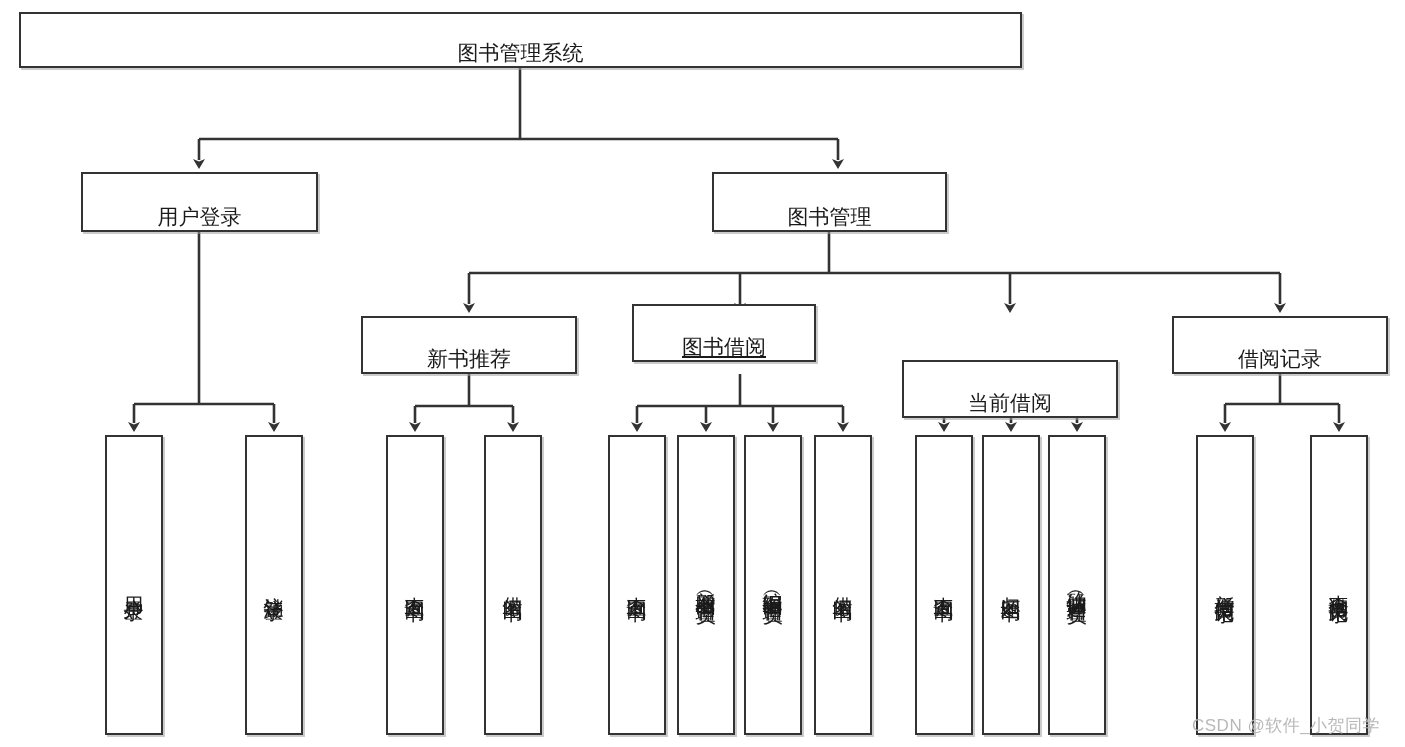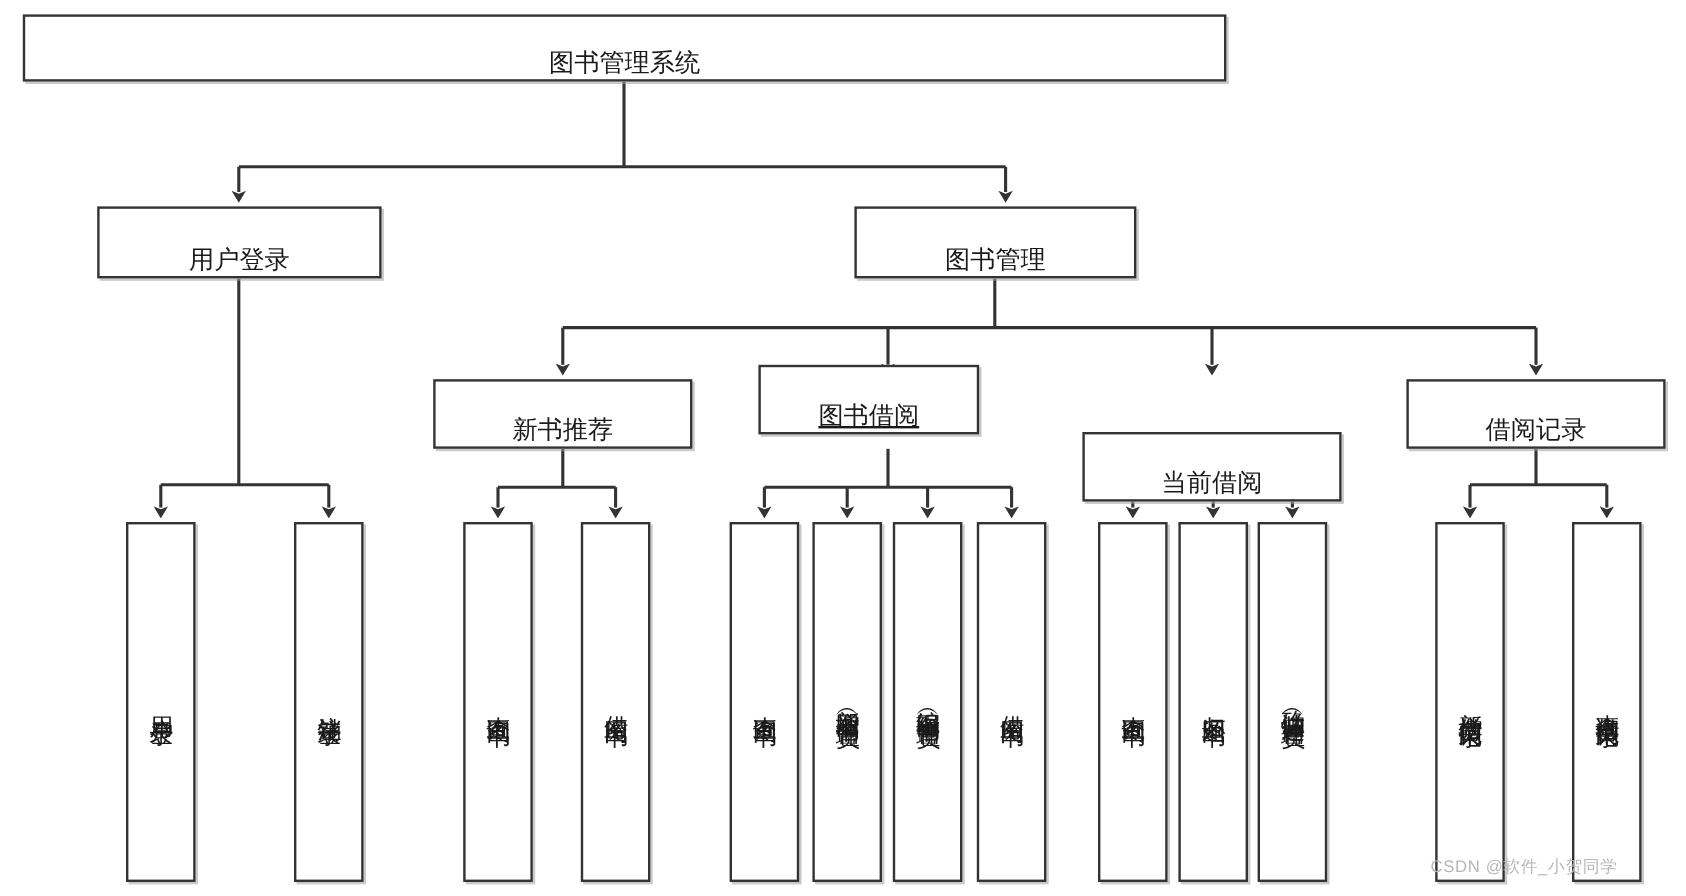--- a/index.html
+++ b/index.html
@@ -53,21 +53,21 @@
   .node.vertical .node-label {
     writing-mode: vertical-rl;
     text-orientation: upright;
     font-size: 20px;
     letter-spacing: 2px;
     line-height: 1;
     max-height: 100%;
   }
   .watermark {
     position: absolute;
-    font-size: 14px;
+    font-size: 17px;
     color: #b8b8b8;
     white-space: nowrap;
     letter-spacing: 0.5px;
   }
 </style>
 </head>
 <body>
 
 <div id="canvas">
 
@@ -146,21 +146,21 @@
 
   <div class="node horizontal" style="left:712px; top:172px; width:235px; height:60px;">
     <span class="node-label">图书管理</span>
   </div>
   <div class="node horizontal" style="left:632px; top:304px; width:184px; height:58px;text-decoration:underline;">
     <span class="node-label">图书借阅</span>
   </div>
   <div class="node horizontal" style="left:902px; top:316px; width:216px; height:58px;margin-top:44px;">
     <span class="node-label">当前借阅</span>
   </div>
-  <div class="node horizontal" style="left:1172px; top:316px; width:216px; height:58px;">
+  <div class="node horizontal" style="left:1172px; top:316px; width:216px; height:58px;font-family:Liberation Serif, serif;">
     <span class="node-label">借阅记录</span>
   </div>
 
   <div class="node vertical" style="left:105px; top:435px; width:58px; height:300px;">
     <span class="node-label">用户登录</span>
   </div>
   <div class="node vertical" style="left:245px; top:435px; width:58px; height:300px;">
     <span class="node-label">注销登录</span>
   </div>
   <div class="node vertical" style="left:386px; top:435px; width:58px; height:300px;">

